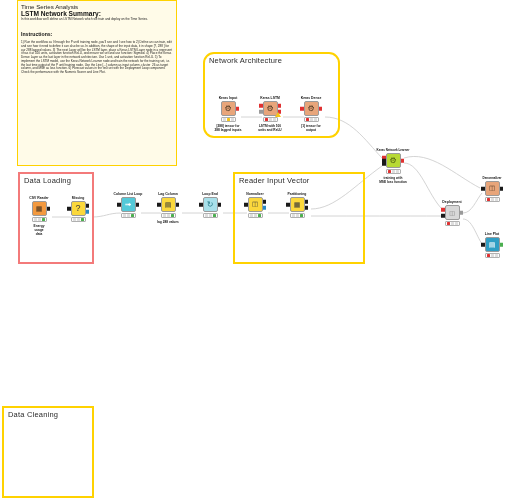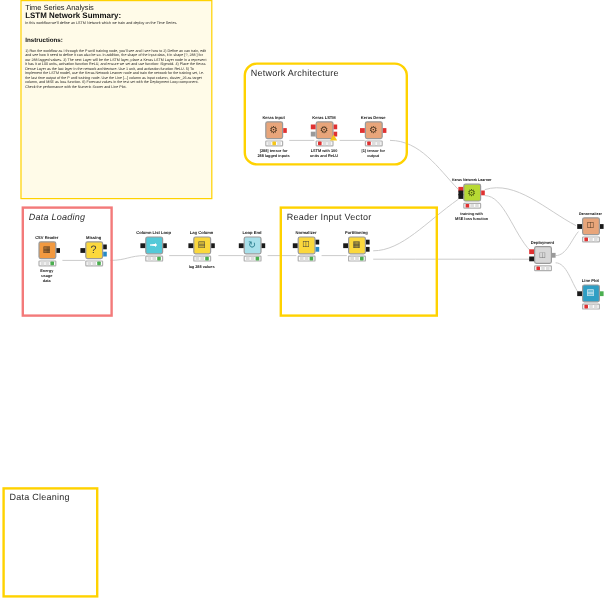--- a/index.html
+++ b/index.html
@@ -31,21 +31,21 @@
     pointer-events: none;
   }
 
   
   .group-box {
     position: absolute;
     border: 2px solid #ffd200;
     background: transparent;
     box-sizing: border-box;
   }
-  .group-box.red { border-color: #f37a7a; font-style: italic; }
+  .group-box.red { border-color: #f37a7a; }
   .group-box .group-title {
     position: absolute;
     top: 2px;
     left: 4px;
     font-size: 7.5px;
     letter-spacing: 0.2px;
     color: #2b2b2b;
     white-space: nowrap;
   }
 
@@ -255,21 +255,21 @@
   </div>
 
   <div class="group-box red" style="left:18px; top:172px; width:76px; height:92px;">
     <div class="group-title">Data Loading</div>
   </div>
 
   <div class="group-box" style="left:233px; top:172px; width:132px; height:92px;">
     <div class="group-title">Reader Input Vector</div>
   </div>
 
-  <div class="group-box" style="left:2px; top:406px; width:80px; height:92px;">
+  <div class="group-box" style="left:2px; top:406px; width:92px; height:92px;">
     <div class="group-title">Data Cleaning</div>
   </div>
 
   <div class="node" style="left:208px; top:96px;">
     <div class="node-label">Keras Input</div>
     <div class="node-body-row">
       <div class="node-icon ic-tan">
         <span class="glyph">⚙</span>
         <span class="port out red"></span>
       </div>

